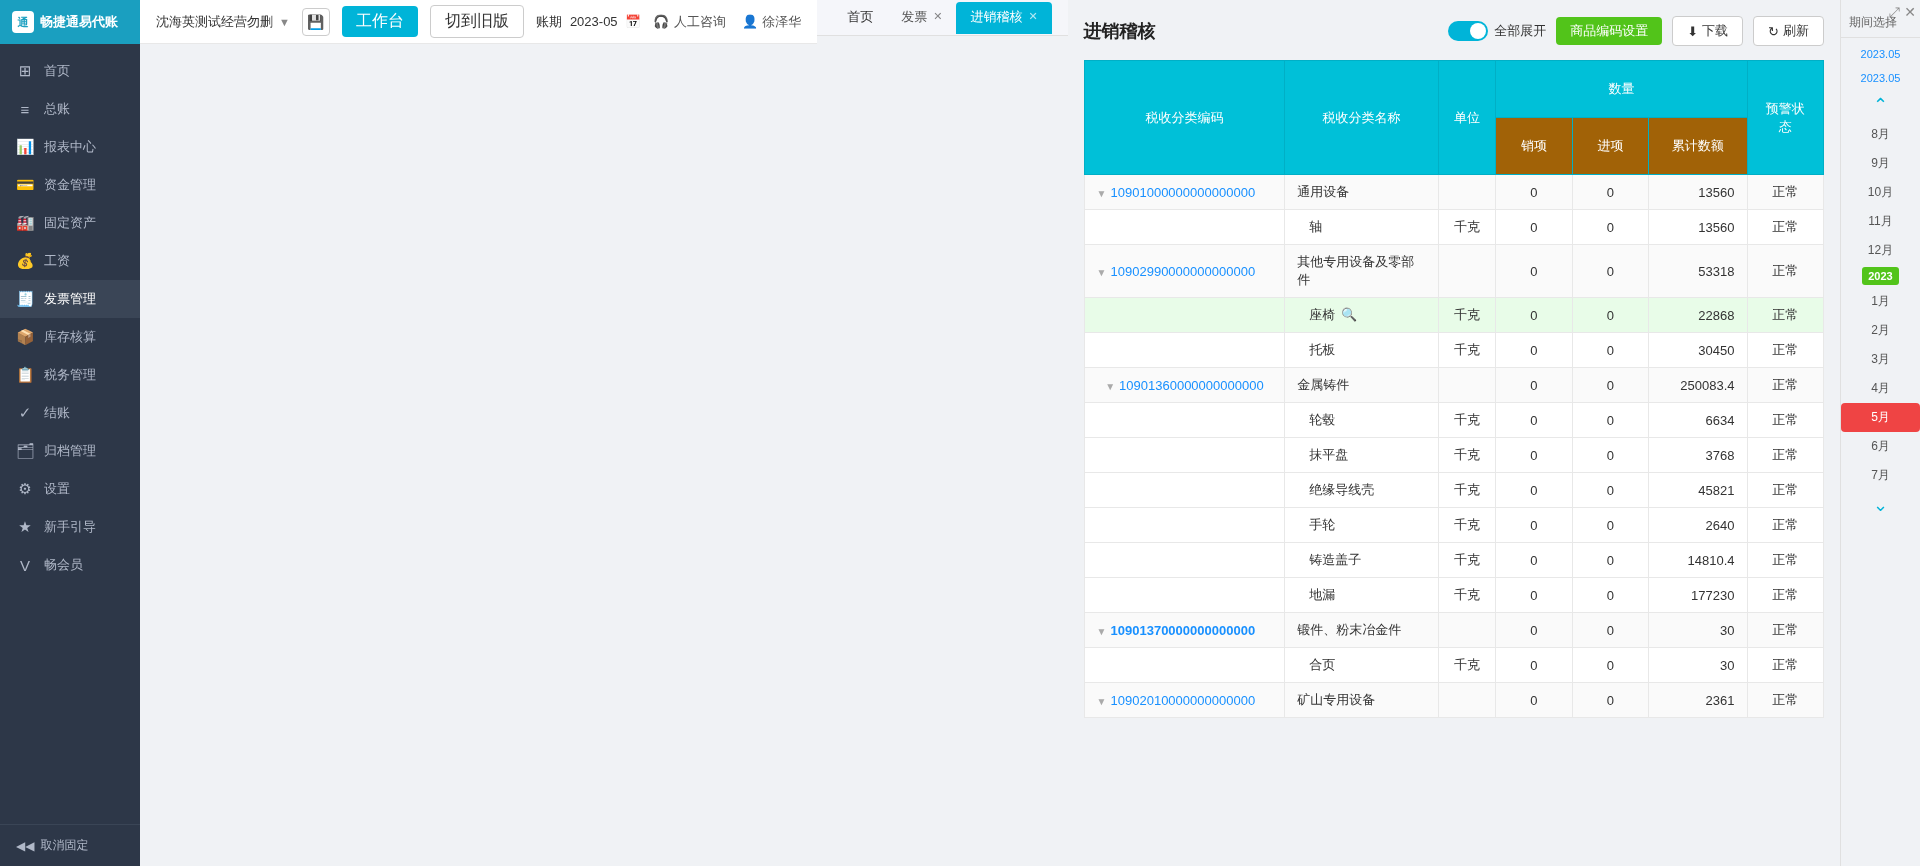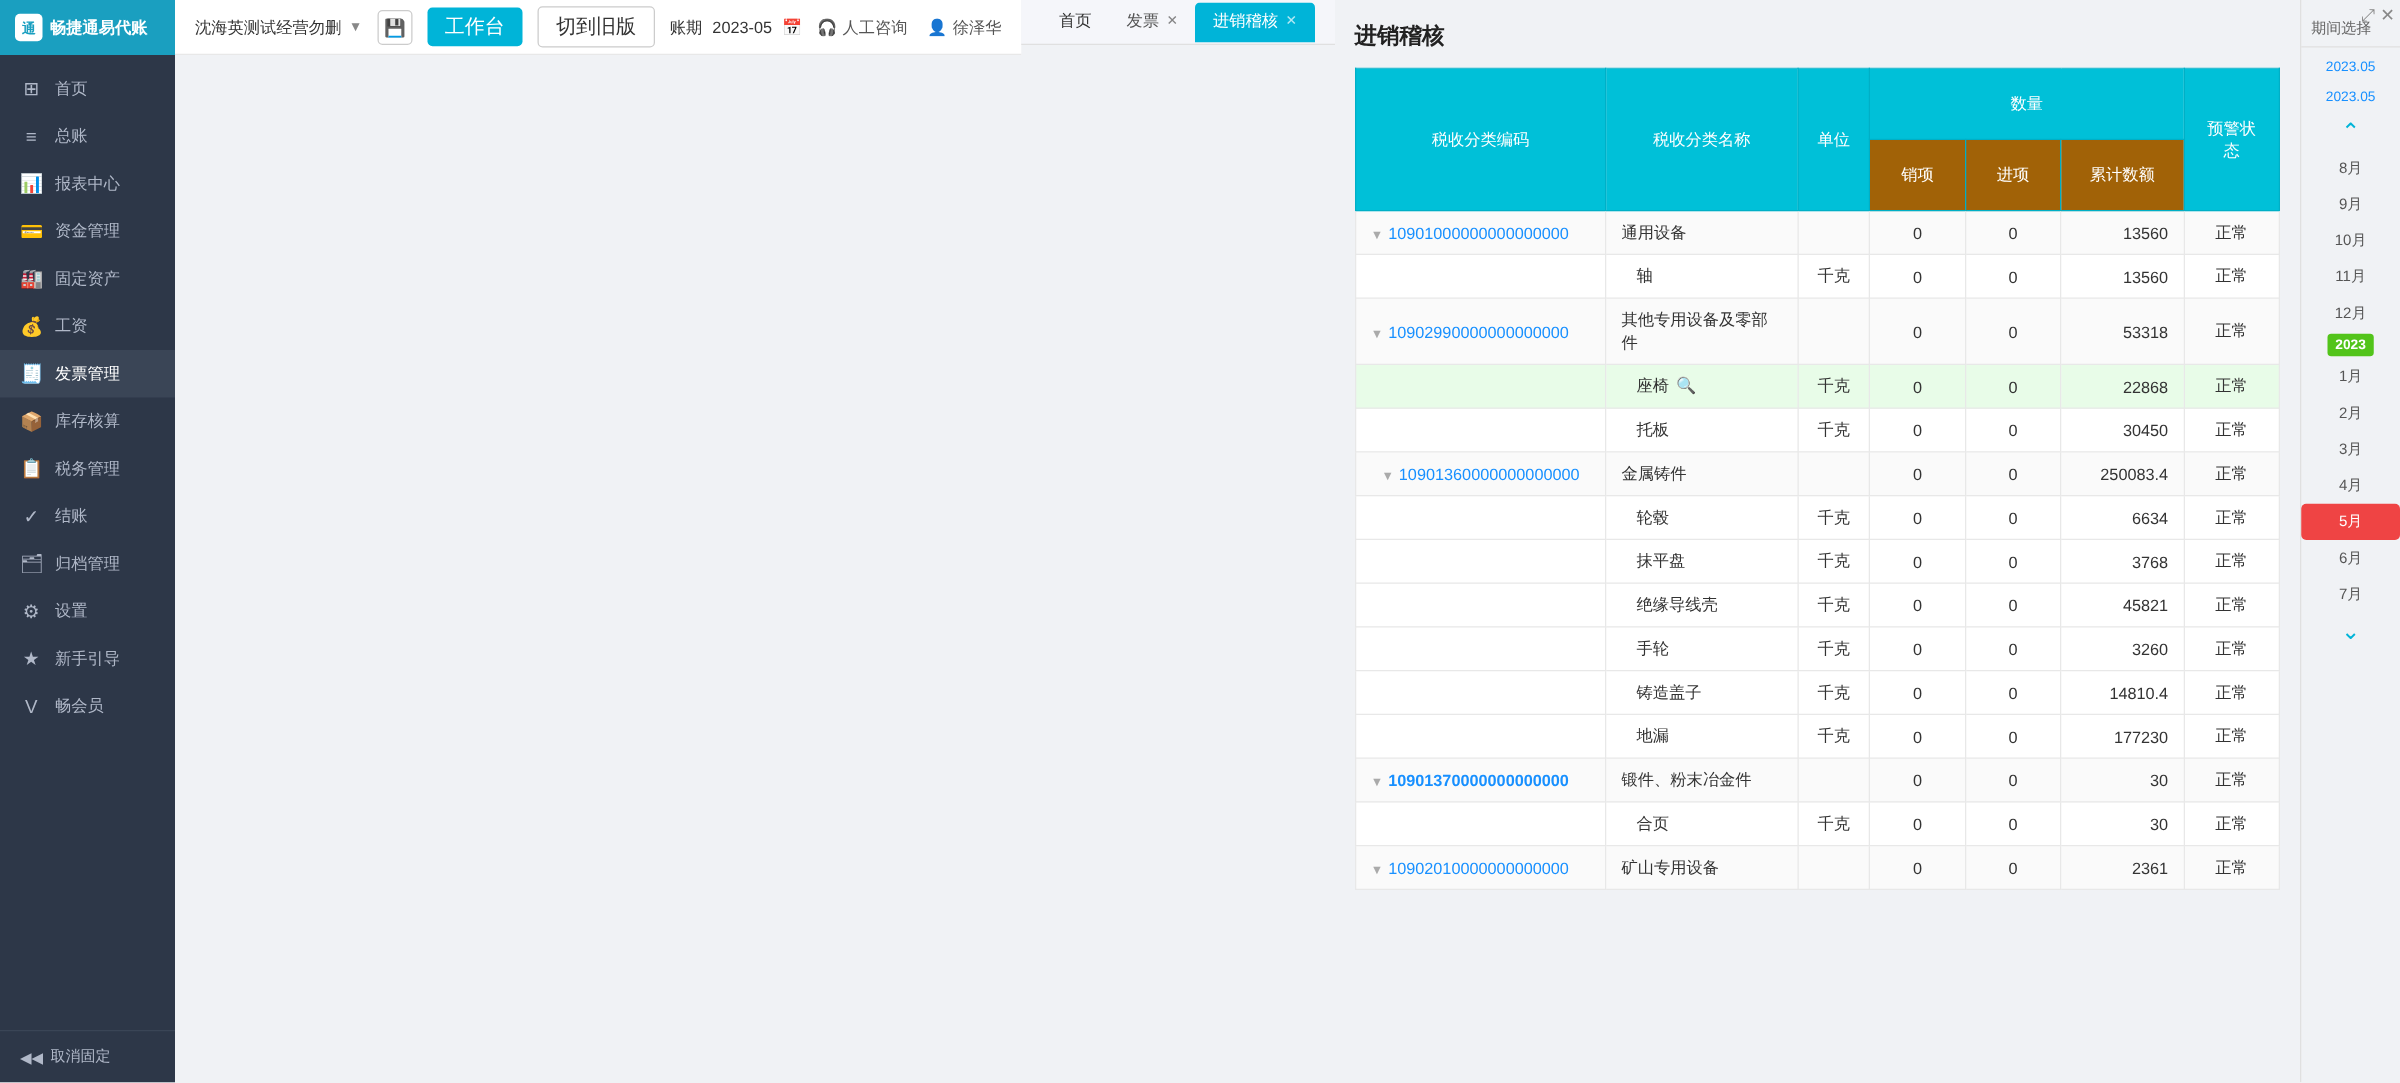--- a/index.html
+++ b/index.html
@@ -422,20 +422,35 @@
       <span>进销稽核</span>
       <span class="close-icon">✕</span>
     </div>
   </div>
 
   <div class="content">
     <div class="page-content">
 
       <div class="page-header">
         <h2 class="page-title">进销稽核</h2>
+        <div class="page-actions">
+          <div class="toggle-switch">
+            <div class="toggle-knob"></div>
+            <span>全部展开</span>
+          </div>
+          <button class="btn-green">商品编码设置</button>
+          <button class="btn-outline">
+            <span>⬇</span>
+            <span>下载</span>
+          </button>
+          <button class="btn-outline">
+            <span>↻</span>
+            <span>刷新</span>
+          </button>
+        </div>
       </div>
 
       <div style="overflow: auto; flex: 1;">
         <table class="data-table">
           <thead>
             <tr>
               <th rowspan="2" style="width:220px;">税收分类编码</th>
               <th rowspan="2" style="width:260px;">税收分类名称</th>
               <th rowspan="2" style="width:80px;">单位</th>
               <th colspan="3">数量</th>
@@ -534,21 +549,21 @@
         <td class="center">0</td>
         <td class="num">45821</td>
         <td class="center">正常</td>
       </tr>
               <tr>
         <td class="indent"></td>
         <td class="indent">手轮</td>
         <td class="center">千克</td>
         <td class="center">0</td>
         <td class="center">0</td>
-        <td class="num">3260</td>
+        <td class="num">2640</td>
         <td class="center">正常</td>
       </tr>
               <tr>
         <td class="indent"></td>
         <td class="indent">铸造盖子</td>
         <td class="center">千克</td>
         <td class="center">0</td>
         <td class="center">0</td>
         <td class="num">14810.4</td>
         <td class="center">正常</td>

